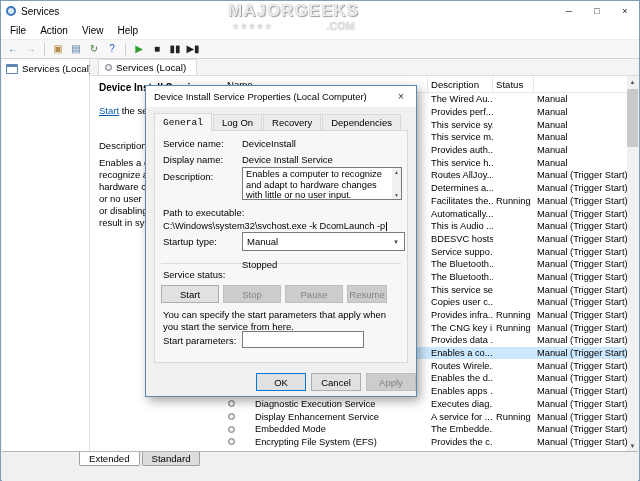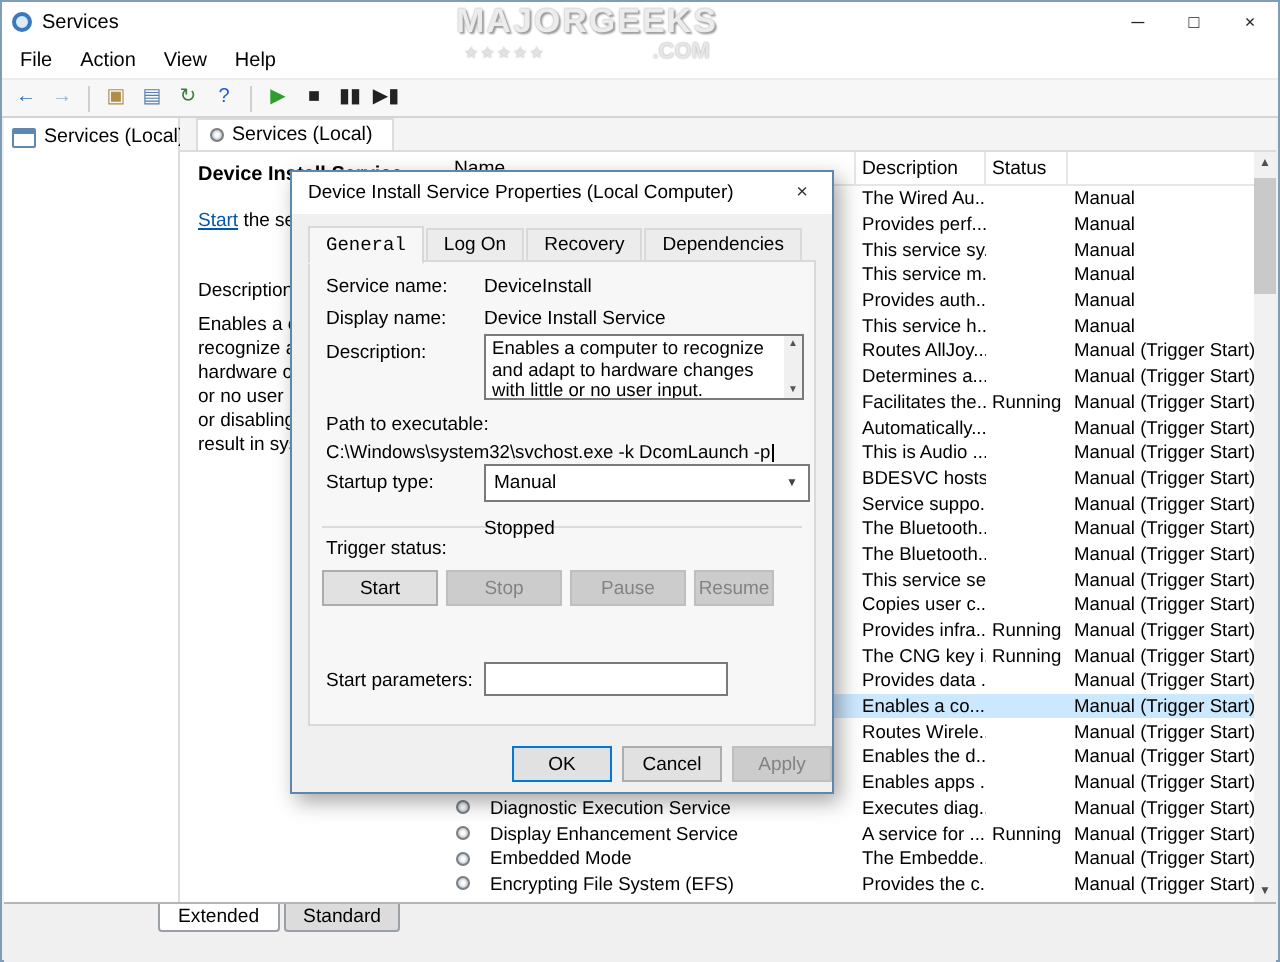--- a/index.html
+++ b/index.html
@@ -43,21 +43,21 @@
 
   .list-pane { flex:1; position:relative; min-width:0; }
   .list-header { display:flex; height:17px; border-bottom:1px solid #e6e6e6; background:#fff; }
   .hcell { display:flex; align-items:center; padding-left:3px; border-right:1px solid #e6e6e6; font-size:9.6px; overflow:hidden; white-space:nowrap; }
   .col-name { width:204px; } .col-desc { width:65px; } .col-status { width:41px; } .col-startup { flex:1; border-right:none; }
 
   .rows { position:absolute; top:17px; left:0; right:11px; bottom:0; overflow:hidden; }
   .list-row { display:flex; align-items:center; height:12.7px; font-size:9.3px; white-space:nowrap; }
   .list-row.selected { background:var(--sel-color,#cce8ff); }
   .cell { overflow:hidden; white-space:nowrap; padding-left:3px; }
-  .cell-name { width:204px; display:flex; align-items:center; gap:10px; padding-left:4px; overflow:hidden; }
+  .cell-name { width:204px; display:flex; align-items:center; gap:20px; padding-left:4px; overflow:hidden; }
   .name-text { overflow:hidden; white-space:nowrap; }
   .cell-desc { width:65px; } .cell-status { width:41px; } .cell-startup { flex:1; }
 
   .vscroll { position:absolute; top:0; right:0; bottom:0; width:11px; background:#f1f1f1; display:flex; flex-direction:column; align-items:center; }
   .scroll-arrow { height:11px; width:11px; display:flex; align-items:center; justify-content:center; font-size:6px; color:#505050; }
   .scroll-arrow.down { margin-top:auto; }
   .scroll-thumb { width:11px; height:58px; background:#c9c9c9; margin-top:2px; }
 
   
   .bottom-tabs { position:absolute; top:450px; left:1px; right:1px; height:17px; background:#f0f0f0; border-top:1px solid #b5b5b5; display:flex; padding-left:77px; }
@@ -495,28 +495,29 @@
     <span class="abs" style="left:8px; top:90px; font-size:9.3px;"><span>C:\Windows\system32\svchost.exe -k DcomLaunch -p</span><span class="caret"></span></span>
 
     <span class="abs" style="left:8px; top:105px;">Startup type:</span>
     <div class="field-box combo">
       <span>Manual</span>
       <span class="combo-arrow">▼</span>
     </div>
 
     <span class="sep-line"></span>
 
-    <span class="abs" style="left:8px; top:138px;">Trigger status:</span>
+    <span class="abs" style="left:8px; top:138px;">Service status:</span>
     <span class="abs" style="left:87px; top:128px;">Stopped</span>
 
     <span class="btn" style="left:6px; top:154px; width:58px;">Start</span>
     <span class="btn disabled" style="left:68px; top:154px; width:58px;">Stop</span>
     <span class="btn disabled" style="left:130px; top:154px; width:58px;">Pause</span>
     <span class="btn disabled" style="left:192px; top:154px; width:40px;text-align:right;">Resume</span>
 
+    <span class="help-text">You can specify the start parameters that apply when you start the service from here.</span>
 
     <span class="abs" style="left:8px; top:204px;">Start parameters:</span>
     <div class="field-box params-input">
       <span></span>
     </div>
   </div>
 
   <span class="btn focused" style="left:110px; top:287px; width:50px;">OK</span>
   <span class="btn" style="left:165px; top:287px; width:50px;">Cancel</span>
   <span class="btn disabled" style="left:220px; top:287px; width:50px;">Apply</span>

